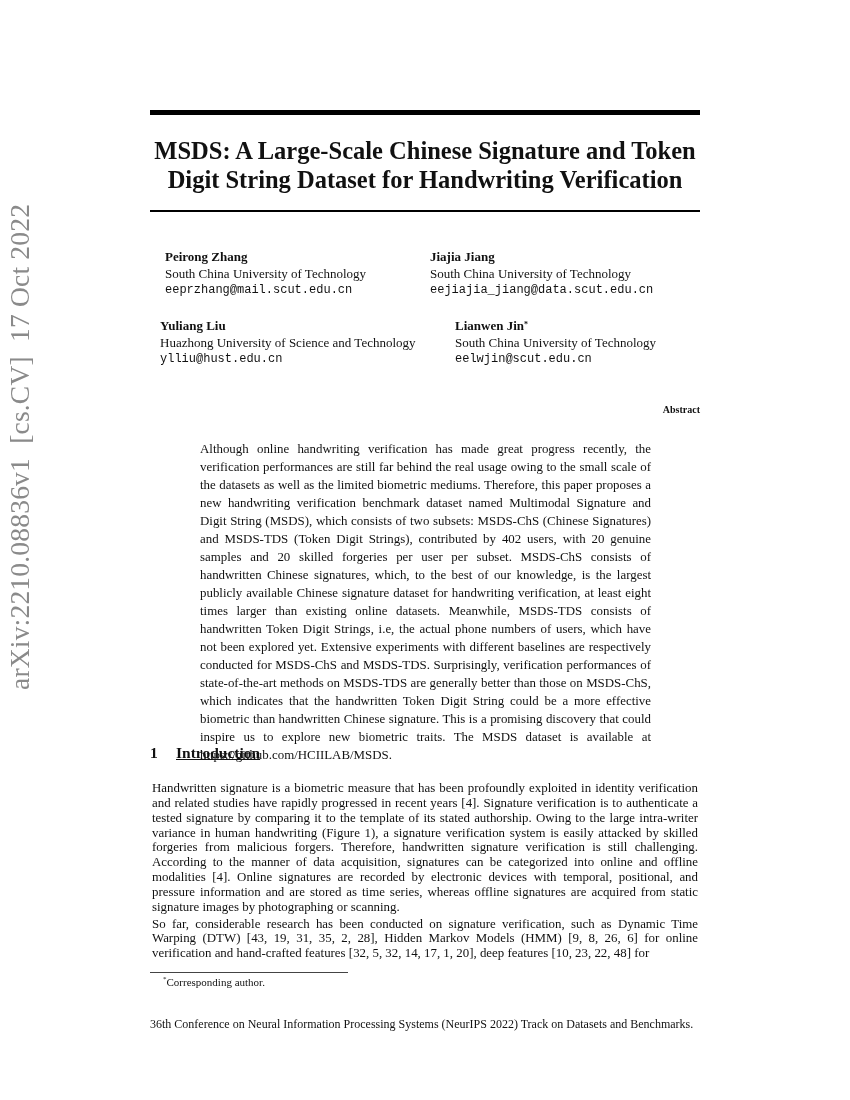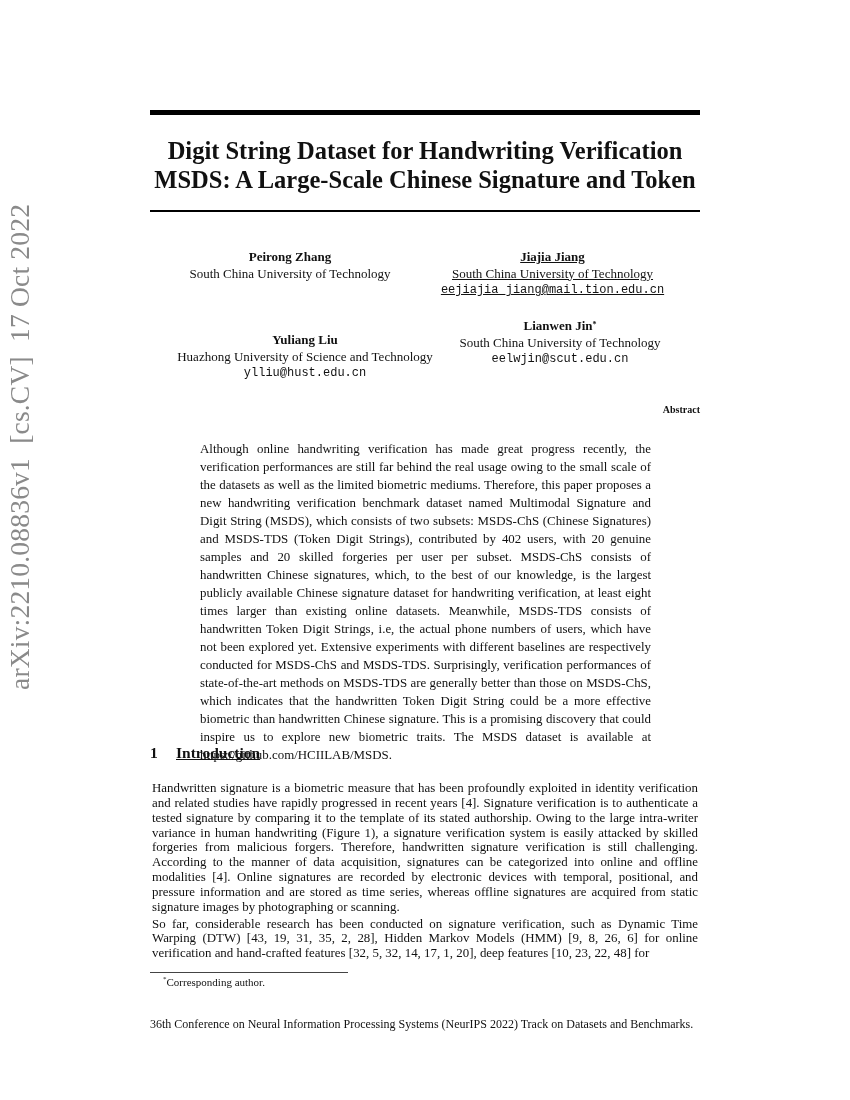--- a/index.html
+++ b/index.html
@@ -4,26 +4,26 @@
 <style>
   html, body { margin: 0; padding: 0; background: #ffffff; }
   body { width: 850px; height: 1100px; position: relative; overflow: hidden;
          font-family: "Liberation Serif", "DejaVu Serif", serif; color: #111; }
   .arxiv { position: absolute; left: 4px; top: 690px; transform-origin: 0 0; transform: rotate(-90deg);
            font-size: 27.5px; color: #8a8a8a; white-space: pre; letter-spacing: 0.2px; width: 420px; }
   .rule-top { position: absolute; left: 150px; width: 550px; top: 110px; height: 5px; background: #000; }
   .rule-bot { position: absolute; left: 150px; width: 550px; top: 210px; height: 1.5px; background: #000; }
   .title { position: absolute; left: 150px; width: 550px; top: 136px; text-align: center;
            font-weight: bold; font-size: 24.5px; line-height: 29px; }
-  .author { position: absolute; text-align: center; font-size: 13px; line-height: 16.5px; }
+  .author { position: absolute; font-size: 13px; line-height: 16.5px; }
   .author .name { font-weight: bold; }
   .author .email { font-family: "Liberation Mono", "DejaVu Sans Mono", monospace; font-size: 12px; }
   .a1 { left: 165px; width: 250px; top: 249px; }
-  .a2 { left: 430px; width: 245px; top: 249px; text-decoration: underline; }
-  .a3 { left: 160px; width: 290px; top: 332px; }
+  .a2 { left: 430px; width: 245px; top: 249px; }
+  .a3 { left: 160px; width: 290px; top: 318px; }
   .a4 { left: 455px; width: 210px; top: 318px; }
   .sup { font-size: 8px; vertical-align: top; position: relative; top: -1px; }
   .abs-title { position: absolute; left: 150px; width: 550px; top: 404px; text-align: right;
                font-weight: bold; font-size: 10px; }
   .abstract { position: absolute; left: 200px; width: 451px; top: 440px; font-size: 12.9px;
               line-height: 18px; text-align: justify; hyphens: manual; }
   .sec { position: absolute; left: 150px; top: 744px; font-weight: bold; font-size: 15.5px; text-decoration: underline; }
   .sec .num { display: inline-block; width: 26px; }
   .body { position: absolute; left: 150px; width: 550px; top: 779px; font-size: 12.9px;
           line-height: 14.85px; text-align: justify; }
@@ -33,33 +33,34 @@
   .footnote .sup { font-size: 7px; }
   .conf { position: absolute; left: 150px; width: 560px; top: 1017px; font-size: 12px; }
 </style>
 </head>
 <body>
 
 <div class="arxiv">arXiv:2210.08836v1  [cs.CV]  17 Oct 2022</div>
 
 <div class="rule-top"></div>
 <div class="title">
+  <div>MSDS: A Large-Scale Chinese Signature and Token</div>
   <div>Digit String Dataset for Handwriting Verification</div>
-  <div>MSDS: A Large-Scale Chinese Signature and Token</div>
 </div>
 <div class="rule-bot"></div>
 
 <div class="author a1">
   <div class="name">Peirong Zhang</div>
   <div>South China University of Technology</div>
+  <div class="email">eeprzhang@mail.scut.edu.cn</div>
 </div>
 <div class="author a2">
   <div class="name">Jiajia Jiang</div>
   <div>South China University of Technology</div>
-  <div class="email">eejiajia_jiang@mail.tion.edu.cn</div>
+  <div class="email">eejiajia_jiang@data.scut.edu.cn</div>
 </div>
 <div class="author a3">
   <div class="name">Yuliang Liu</div>
   <div>Huazhong University of Science and Technology</div>
   <div class="email">ylliu@hust.edu.cn</div>
 </div>
 <div class="author a4">
   <div class="name"><span>Lianwen Jin</span><span class="sup">*</span></div>
   <div>South China University of Technology</div>
   <div class="email">eelwjin@scut.edu.cn</div>

